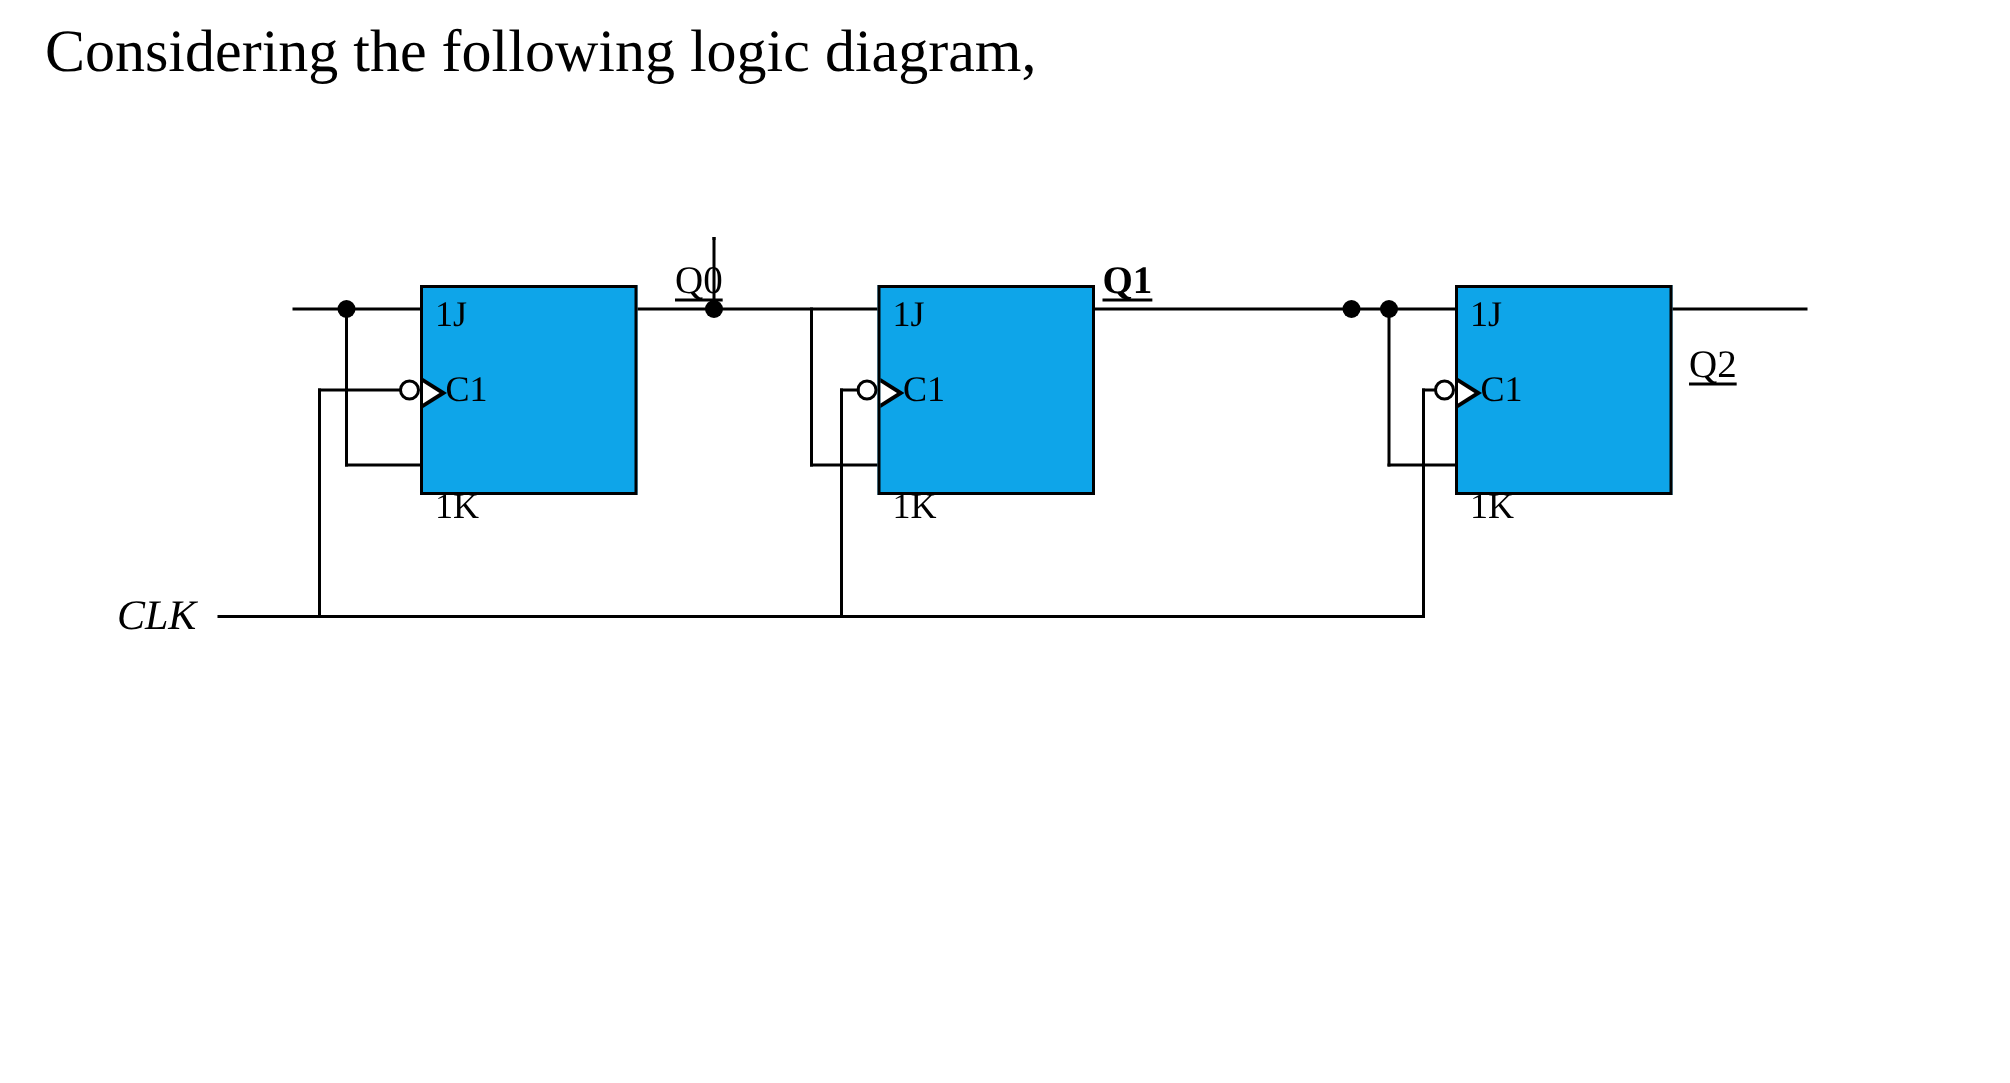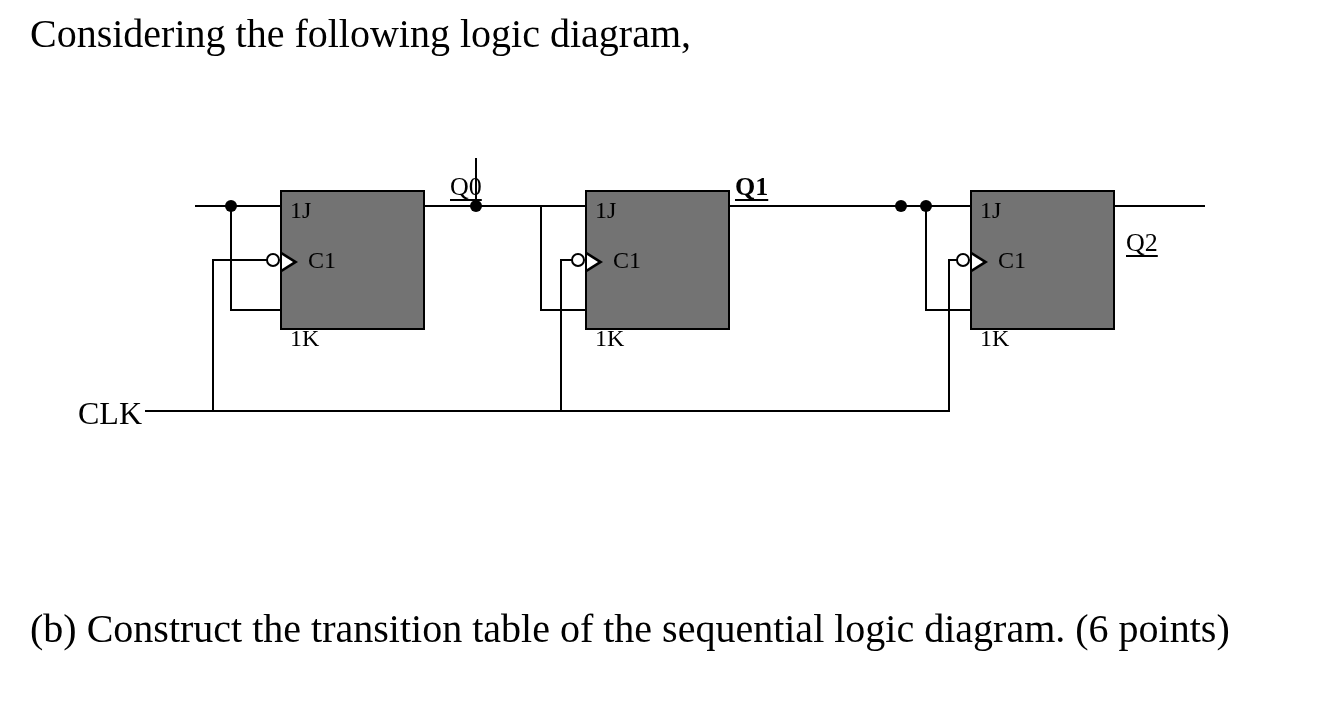--- a/index.html
+++ b/index.html
@@ -36,30 +36,30 @@
     left: 0px;
     top: 150px;
     width: 1340px;
     height: 300px;
   }
   .ff {
     position: absolute;
     width: 145px;
     height: 140px;
     border: 2px solid #000;
-    background: #737373;
+    background: #0ea5e9;
     box-sizing: border-box;
   }
   .ff .pin-label {
     position: absolute;
     font-size: 24px;
     font-family: "Times New Roman", Times, serif;
   }
   .ff .pin-j { left: 8px; top: 5px; }
-  .ff .pin-c { left: 26px; top: 55px; }
+  .ff .pin-c { left: 15px; top: 55px; }
   .ff .pin-k { left: 8px; top: 105px; margin-top: 28px; }
   
   .ff .clk-tri {
     position: absolute;
     left: 0px;
     top: 60px;
     width: 0;
     height: 0;
     border-top: 10px solid transparent;
     border-bottom: 10px solid transparent;
@@ -87,21 +87,22 @@
     box-sizing: border-box;
   }
   .out-label {
     position: absolute;
     font-size: 26px;
     text-decoration: underline;
     text-underline-offset: 4px;
   }
   .clk-label {
     position: absolute;
-    font-size: 32px;
+    font-size: 28px;
+    font-style: italic;
   }
   .wire-h {
     position: absolute;
     height: 2px;
     background: #000;
   }
   .wire-v {
     position: absolute;
     width: 2px;
     background: #000;
@@ -187,15 +188,14 @@
     <div class="wire-v" style="left:925px; top:55px; height:106px;"></div>
     <div class="wire-h" style="left:925px; top:159px; width:45px;"></div>
     <div class="junction-dot" style="left:920px; top:50px;"></div>
 
     <div class="wire-h" style="left:1115px; top:55px; width:90px;"></div>
 
     <div class="wire-h" style="left:475px; top:8px; width:2px;"></div>
 
   </div>
 
-  <div class="question">(b) Construct the transition table of the sequential logic diagram. (6 points)</div>
 
 </div>
 
 </body></html>

